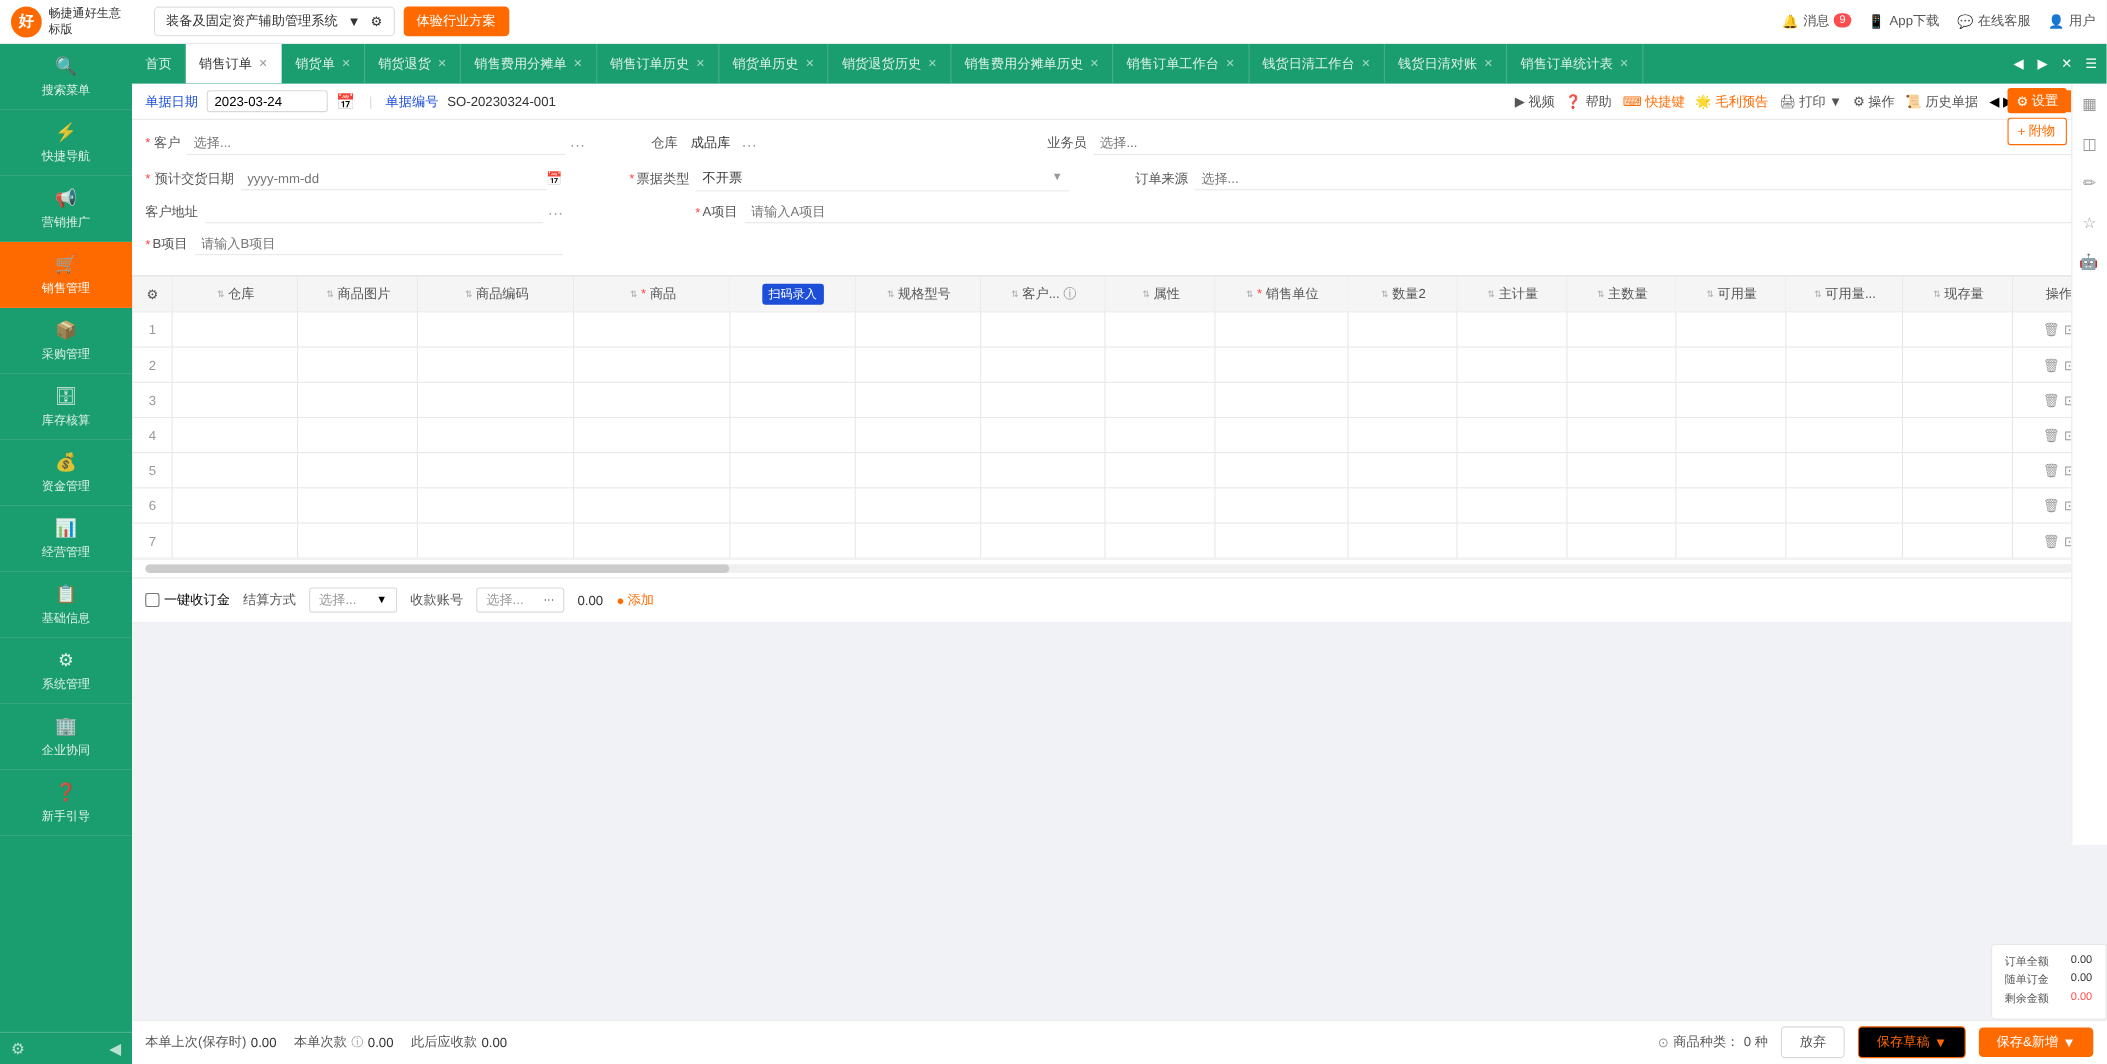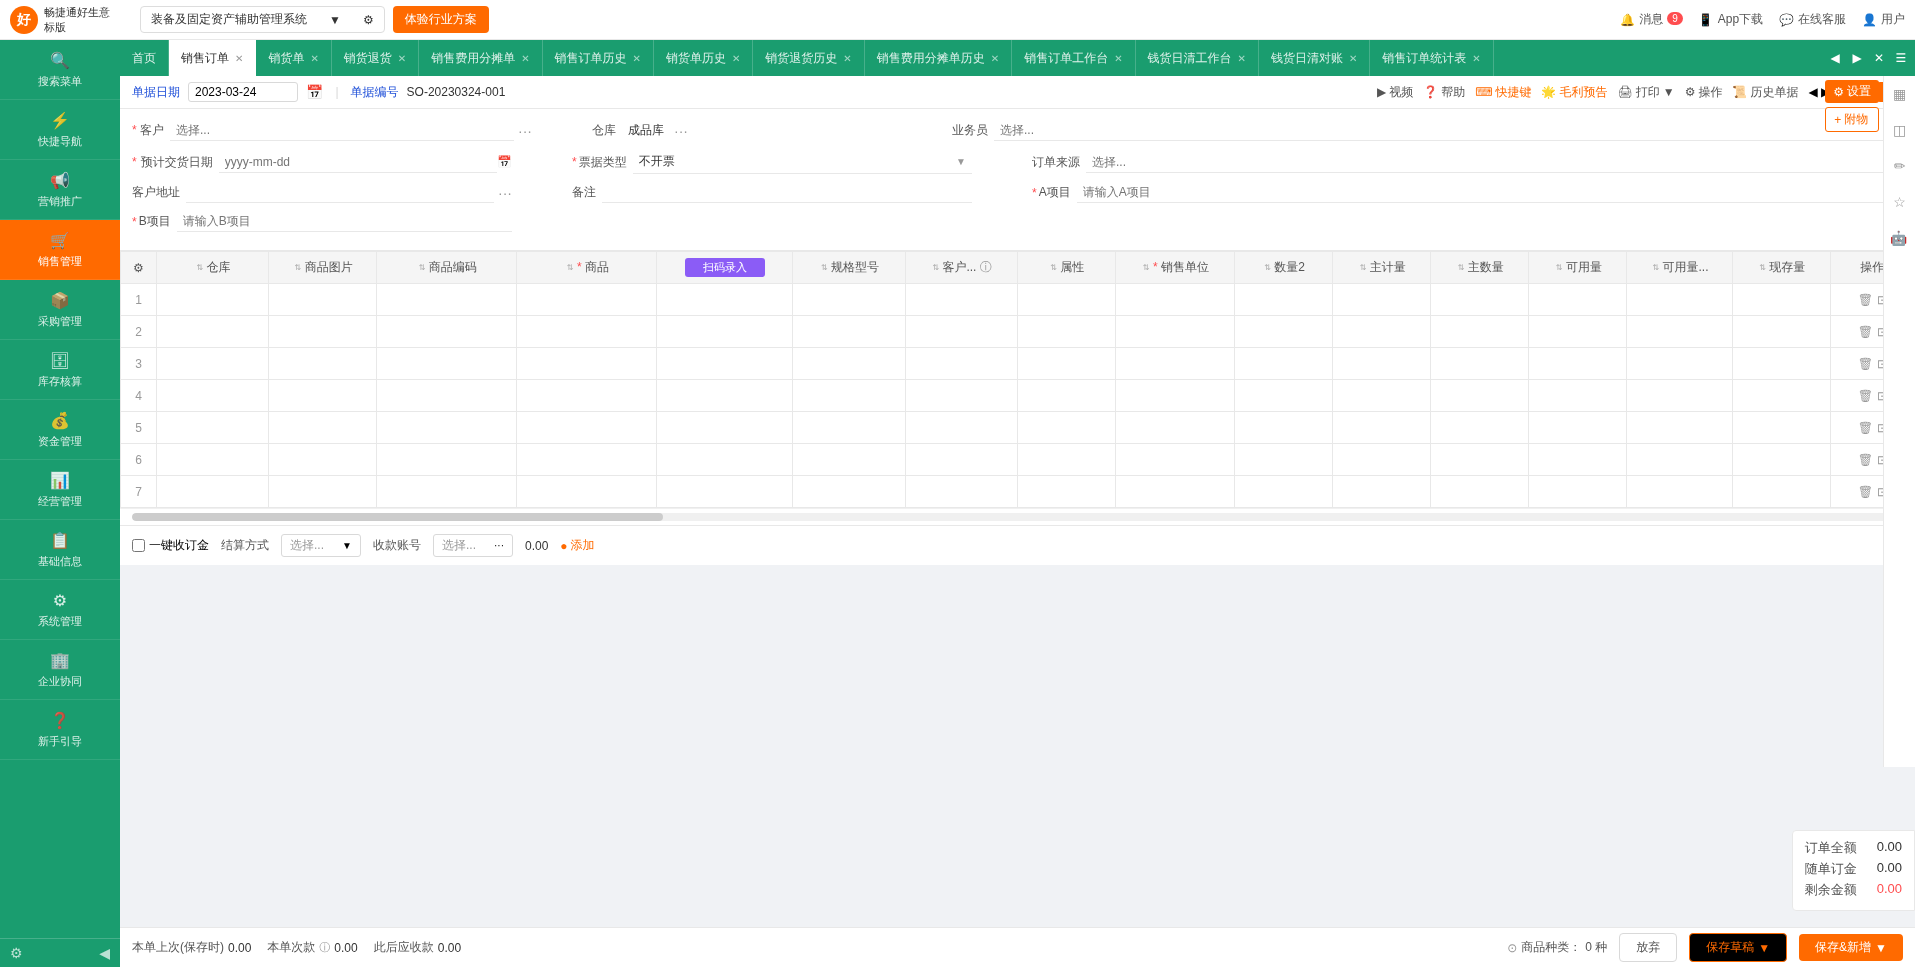--- a/index.html
+++ b/index.html
@@ -42,21 +42,21 @@
     }
     .system-selector {
       display: flex;
       align-items: center;
       padding: 4px 10px;
       border: 1px solid #ddd;
       border-radius: 4px;
       cursor: pointer;
       font-size: 12px;
       color: #333;
-      gap: 22px;
+      gap: 9px;
       margin-left: 10px;
     }
     .industry-btn {
       background: #ff6a00;
       color: white;
       border: none;
       border-radius: 4px;
       padding: 5px 12px;
       cursor: pointer;
       font-size: 12px;
@@ -354,25 +354,25 @@
     .detail-table td {
       border: 1px solid #e8e8e8;
       padding: 4px 6px;
       text-align: center;
       height: 32px;
     }
     .row-num {
       color: #999;
     }
     .scan-btn {
-      background: #8b5cf6;
+      background: #1d4ed8;
       color: white;
       border: none;
       border-radius: 3px;
-      padding: 2px 18px;
+      padding: 2px 6px;
       font-size: 11px;
       cursor: pointer;
       text-align: center;
     }
     
     
     .summary-row td {
       background: #fff8f0 !important;
       font-weight: 500;
     }
@@ -445,26 +445,26 @@
       color: white;
       display: flex;
       align-items: center;
       gap: 4px;
     }
     
     
     .order-summary {
       position: fixed;
       right: 0;
-      bottom: 56px;
+      bottom: 40px;
       background: #fff;
       border: 1px solid #e8e8e8;
       border-radius: 4px 0 0 4px;
       padding: 8px 12px;
-      font-size: 13px;
+      font-size: 10px;
       z-index: 96;
     }
     .order-summary-row {
       display: flex;
       justify-content: space-between;
       gap: 20px;
       margin-bottom: 3px;
     }
     .order-summary-label { color: #555; }
     .order-summary-val { color: #333; }
@@ -770,24 +770,20 @@
         </div>
       </div>
 
       <div class="form-row">
         <div class="form-field" style="max-width:380px">
           <span class="field-label">客户地址</span>
           <input class="field-input" type="text" placeholder="" style="">
           <span class="field-dots">···</span>
         </div>
         <div style="width:60px"></div>
-        <div class="form-field" style="max-width:400px">
-          <span class="field-label">备注</span>
-          <input class="field-input" type="text" placeholder="" style="">
-        </div>
         <div style="width:60px"></div>
         <div class="form-field">
           <span class="field-label" style="color:#ff4d4f;margin-right:2px">*</span>
           <span class="field-label">A项目</span>
           <input class="field-input" type="text" placeholder="请输入A项目" style="">
         </div>
       </div>
 
       <div class="form-row">
         <div class="form-field" style="max-width:380px">

